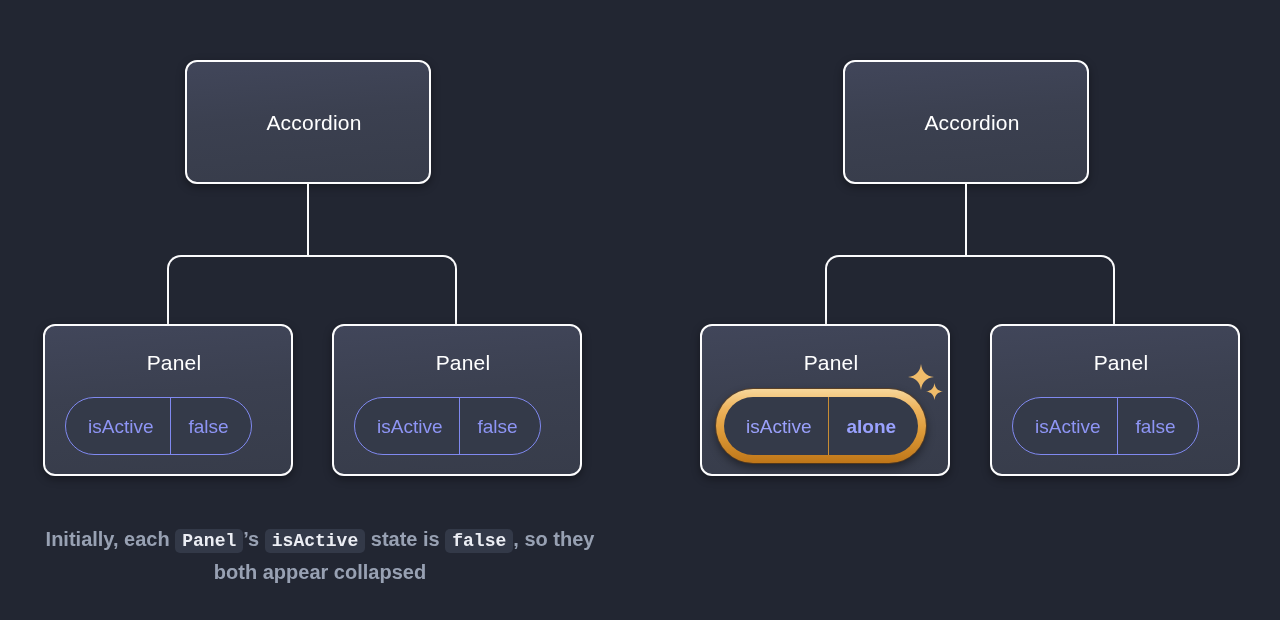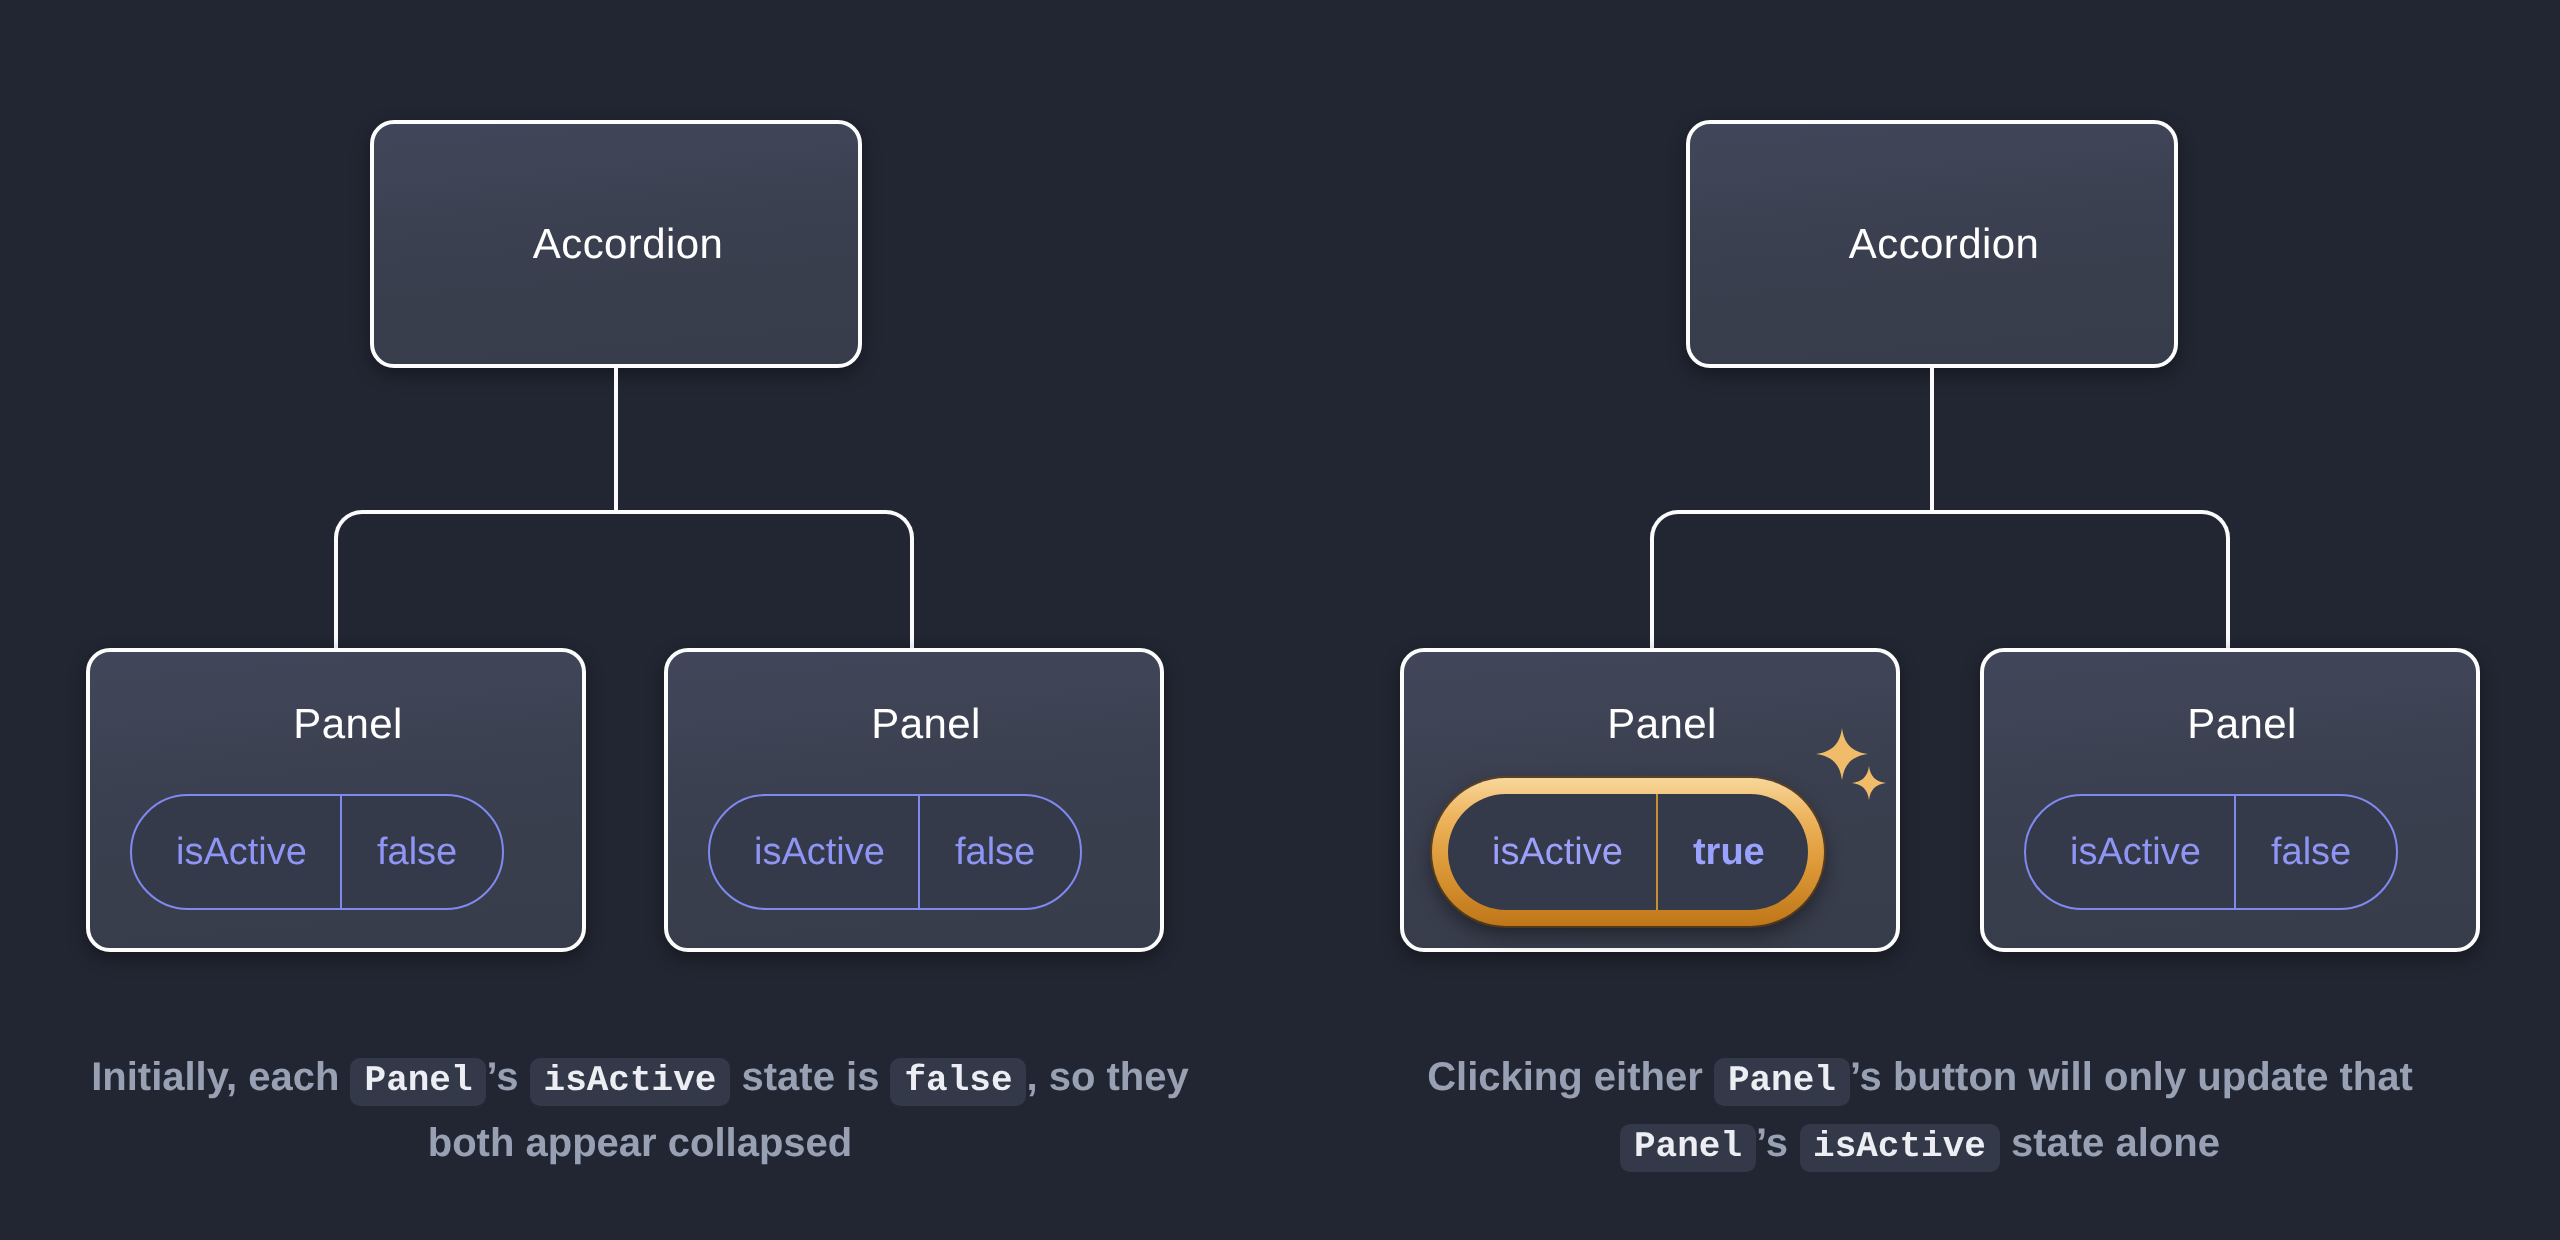--- a/index.html
+++ b/index.html
@@ -153,21 +153,21 @@
     <div class="conn conn-v-top" style="left:325px; top:183px; height:74px;"></div>
     <div class="conn-bus" style="left:185px; top:255px; width:290px; height:16px;"></div>
     <div class="conn conn-drop" style="left:185px; top:269px; height:56px;"></div>
     <div class="conn conn-drop" style="left:473px; top:269px; height:56px;"></div>
 
     <div class="node panel-node" style="left:60px; top:324px;">
       <span class="node-label">Panel</span>
       <div class="pill-wrap highlight" style="left:14px; top:63px;">
         <div class="pill">
           <div class="cell key">isActive</div>
-          <div class="cell val">true</div>
+          <div class="cell val">alone</div>
         </div>
       </div>
       <div class="sparkles" style="left:200px; top:38px; width:48px; height:48px;">
         <svg class="spark" style="left:6px; top:0px;" width="26" height="26" viewBox="0 0 24 24">
           <path d="M12 0 C13 7.4 16.6 11 24 12 C16.6 13 13 16.6 12 24 C11 16.6 7.4 13 0 12 C7.4 11 11 7.4 12 0 Z" fill="#f0bc6a"></path>
         </svg>
         <svg class="spark" style="left:24px; top:19px;" width="17" height="17" viewBox="0 0 24 24">
           <path d="M12 0 C13 7.4 16.6 11 24 12 C16.6 13 13 16.6 12 24 C11 16.6 7.4 13 0 12 C7.4 11 11 7.4 12 0 Z" fill="#f0bc6a"></path>
         </svg>
       </div>
@@ -176,16 +176,15 @@
     <div class="node panel-node" style="left:350px; top:324px;">
       <span class="node-label">Panel</span>
       <div class="pill-wrap" style="left:20px; top:71px;">
         <div class="pill">
           <div class="cell key">isActive</div>
           <div class="cell val">false</div>
         </div>
       </div>
     </div>
 
-    <div class="caption" style="left:40px; top:524px;">Clicking either <span class="code">Panel</span>’s button will only update that <span class="code">Panel</span>’s <span class="code">isActive</span> state alone</div>
   </div>
 
 </div>
 
 </body></html>

